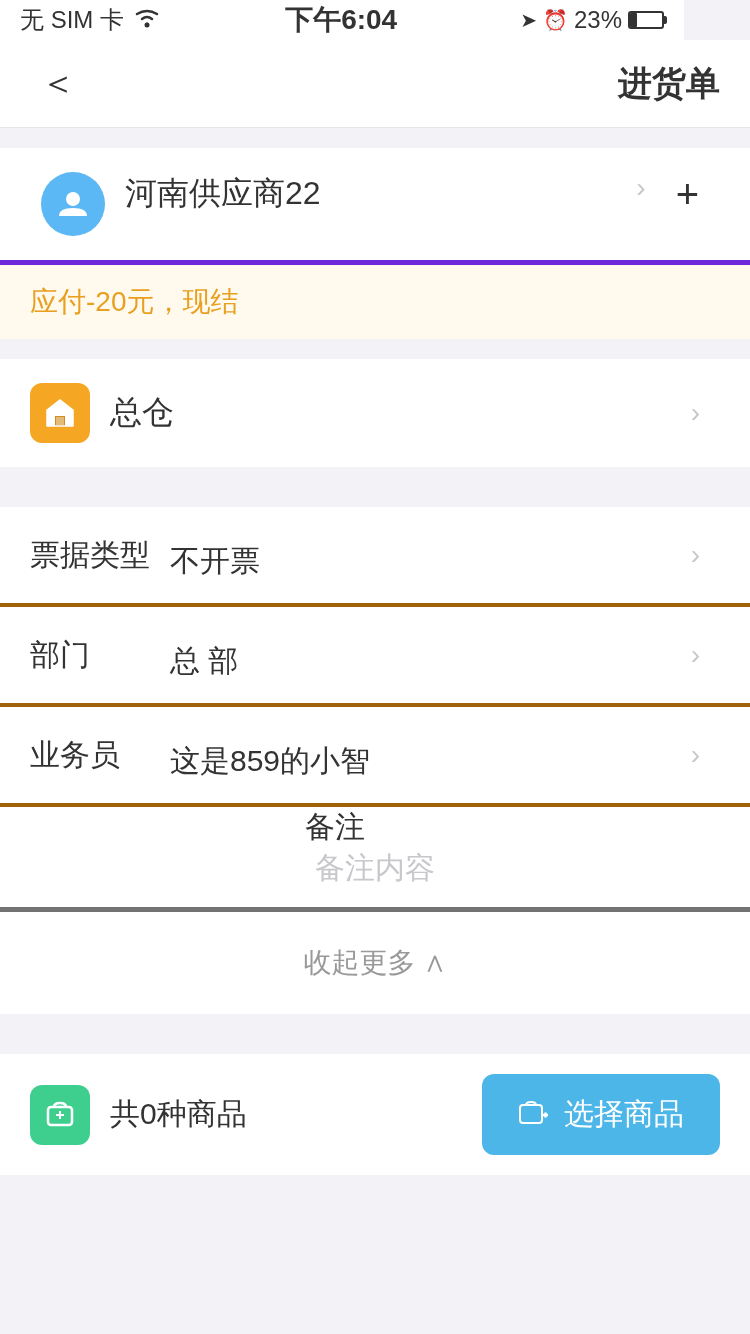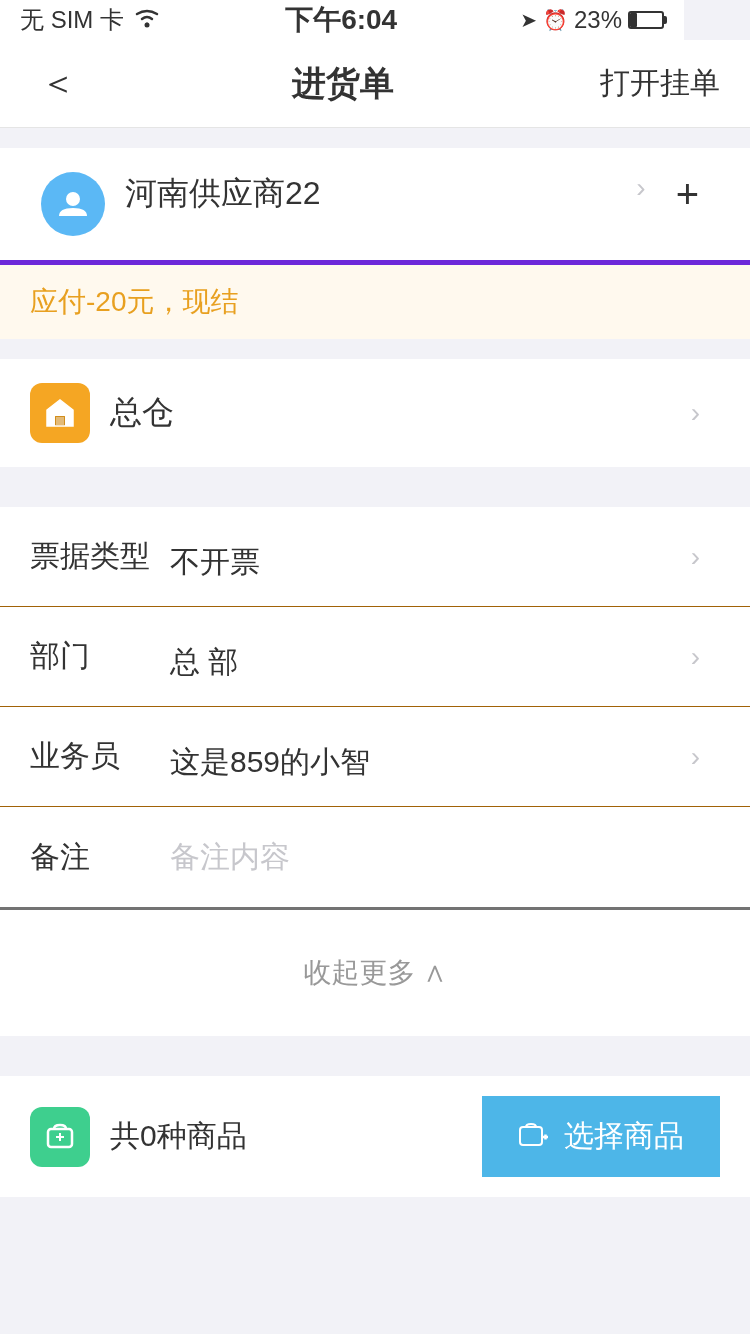--- a/index.html
+++ b/index.html
@@ -140,24 +140,25 @@
     
     .form-section {
       background: #fff;
       margin-top: 20px;
     }
     .form-row {
       display: flex;
       align-items: center;
       padding: 0 30px;
       height: 100px;
-      border-bottom: 1px solid #a16207;
+      border-bottom: 4px solid #a16207;
     }
     .form-row:last-child {
       border-bottom: none;
+      flex-direction: column;
     }
     .form-label {
       font-size: 30px;
       color: #333;
       width: 140px;
       flex-shrink: 0;
     }
     .form-value {
       flex: 1;
       font-size: 30px;
@@ -169,22 +170,22 @@
       font-size: 30px;
       color: #c7c7cc;
     }
 
     
     .collapse-row {
       background: #fff;
       display: flex;
       align-items: center;
       justify-content: center;
-      padding: 44px 0;
-      border-top: 3px solid #737373;
+      padding: 32px 0;
+      border-top: 5px solid #737373;
     }
     .collapse-text {
       font-size: 28px;
       color: #999;
       cursor: pointer;
     }
 
     
     .bottom-bar {
       background: #fff;
@@ -206,21 +207,21 @@
     .product-count {
       flex: 1;
       font-size: 30px;
       color: #333;
     }
     .select-product-btn {
       background: #4db6e8;
       color: #fff;
       font-size: 30px;
       padding: 20px 36px;
-      border-radius: 0;
+      border-radius: 12px;
       display: flex;
       align-items: center;
       gap: 14px;
       cursor: pointer;
       border: none;
     }
 
     
     .battery-icon {
       display: inline-block;
@@ -271,21 +272,20 @@
     <span>23%</span>
     <span class="battery-icon">
       <div class="battery-fill"></div>
     </span>
   </div>
 </div>
 
 <div class="nav-bar">
   <span class="nav-back">＜</span>
   <span class="nav-title">进货单</span>
-  <span class="nav-action">打开挂单</span>
 </div>
 
 <div class="section-divider"></div>
 
 <div class="section">
   <div class="supplier-row">
     <div class="supplier-avatar">
       <svg viewBox="0 0 36 36" fill="white">
         <circle cx="18" cy="13" r="7"></circle>
         <path d="M4 30 Q4 22 18 22 Q32 22 32 30"></path>

